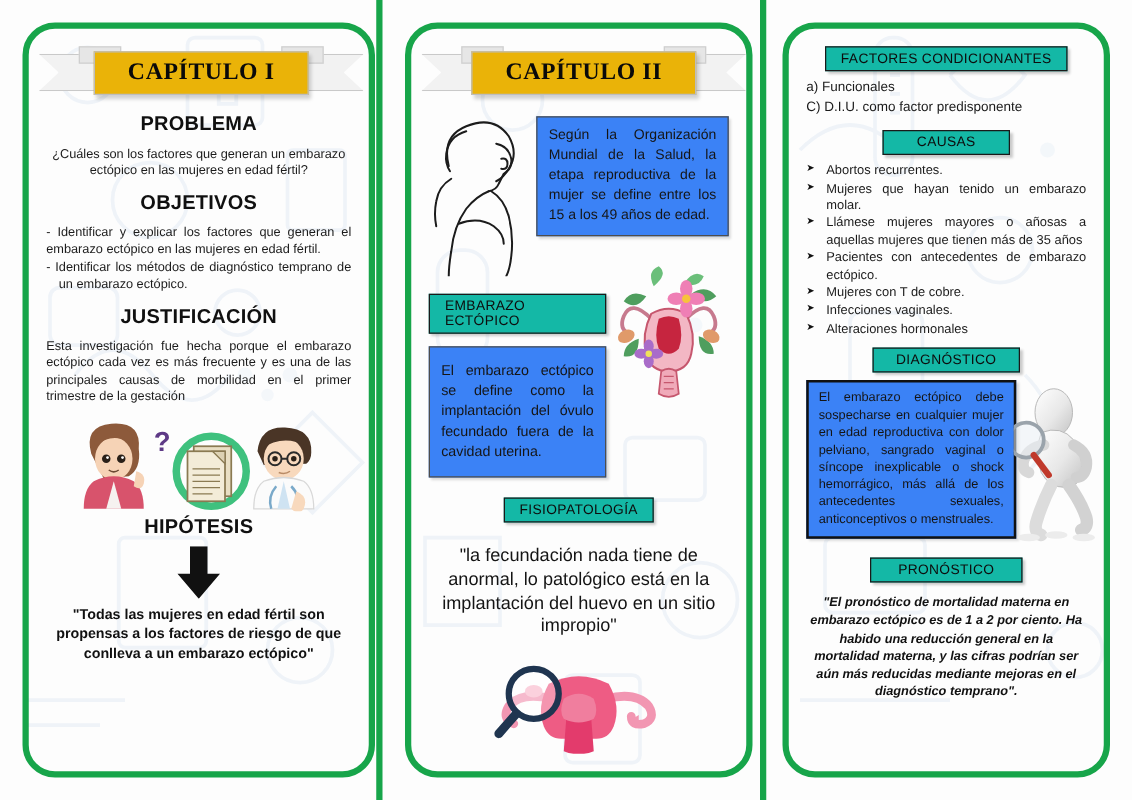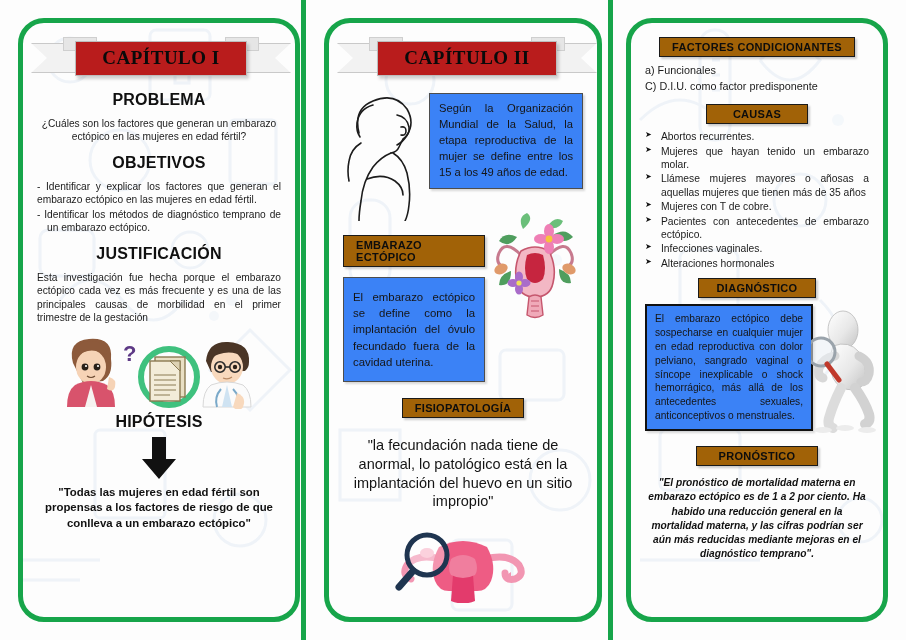--- a/index.html
+++ b/index.html
@@ -56,21 +56,21 @@
   .ribbon .tail.l { left: -6px; clip-path: polygon(0 0,100% 0,100% 100%,0 100%,16px 50%); }
   .ribbon .tail.r { right: -6px; clip-path: polygon(0 0,100% 0,calc(100% - 16px) 50%,100% 100%,0 100%); }
   .ribbon .fold {
     position: absolute; top: 2px; height: 14px; width: 34px;
     background: #e6e6e6; border: 1px solid #cfcfcf;
   }
   .ribbon .fold.l { left: 26px; }
   .ribbon .fold.r { right: 26px; }
   .ribbon .plate {
     position: relative; z-index: 3;
-    background: #b91c1c;
+    background: #eab308;
     border: 1px solid #bdbdbd;
     box-shadow: 2px 3px 3px rgba(0,0,0,.18);
     padding: 5px 26px 6px 26px;
     font-family: "Liberation Serif", serif;
     font-weight: bold;
     font-size: 19px;
     letter-spacing: .5px;
     color: #0a0a0a;
     white-space: nowrap;
     text-align: center;
@@ -90,23 +90,23 @@
     line-height: 1.32;
     color: #1b1b1b;
   }
   .center { text-align: center; }
   .just { text-align: justify; }
 
   
   .box-label {
     display: inline-block;
     border: 1.6px solid #1a1a1a;
-    background: #a16207;
+    background: #14b8a6;
     padding: 3px 12px;
-    font-weight: bold;
+    font-weight: normal;
     font-size: 11px;
     letter-spacing: .3px;
     color: #0d0d0d;
     box-shadow: 2px 2px 2px rgba(0,0,0,.2);
   }
   .label-row { text-align: center; margin: 8px 0 6px 0; }
   .label-row.left { text-align: left; }
 
   
   .text-box {
@@ -414,22 +414,22 @@
     </ol>
 
     <div class="label-row" style="margin-top:10px;">
       <span class="box-label" style="padding:3px 26px;">CAUSAS</span>
     </div>
 
     <ul class="arrow">
       <li>Abortos recurrentes.</li>
       <li>Mujeres que hayan tenido un embarazo molar.</li>
       <li>Llámese mujeres mayores o añosas a aquellas mujeres que tienen más de 35 años</li>
+      <li>Pacientes con antecedentes de embarazo ectópico.</li>
       <li>Mujeres con T de cobre.</li>
-      <li>Pacientes con antecedentes de embarazo ectópico.</li>
       <li>Infecciones vaginales.</li>
       <li>Alteraciones hormonales</li>
     </ul>
 
     <div class="label-row" style="margin-top:8px;">
       <span class="box-label" style="padding:3px 18px;text-align:right;">DIAGNÓSTICO</span>
     </div>
 
     <div class="row" style="margin-top:4px; align-items:flex-start;">
       <div class="text-box thick" style="flex:0 0 168px; font-size:10.2px; line-height:1.36;">El embarazo ectópico debe sospecharse en cualquier mujer en edad reproductiva con dolor pelviano, sangrado vaginal o síncope inexplicable o shock hemorrágico, más allá de los antecedentes sexuales, anticonceptivos o menstruales.</div>

